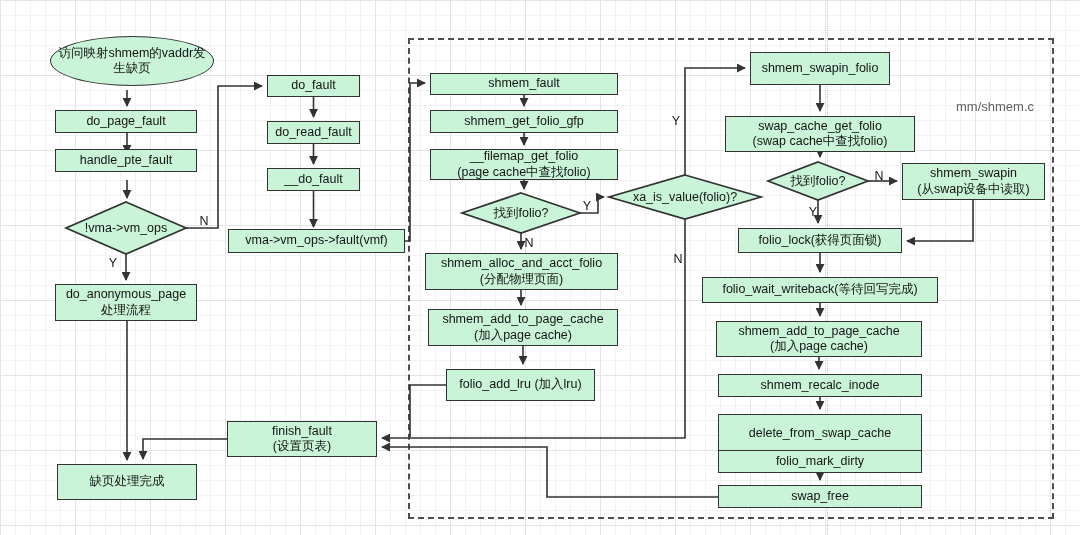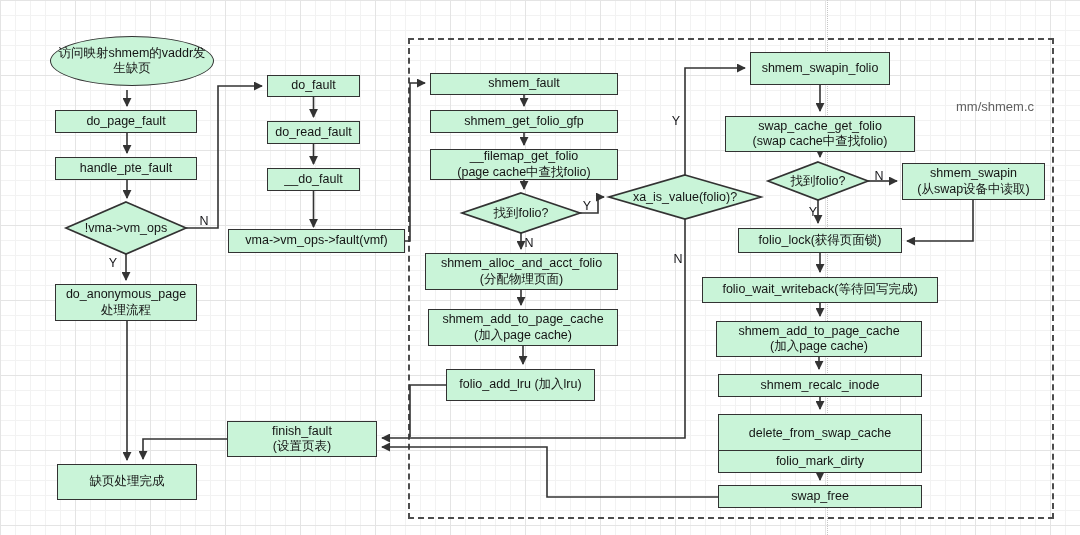--- a/index.html
+++ b/index.html
@@ -92,21 +92,21 @@
       <polygon points="126,202 186,228 126,254 66,228"></polygon>
       <polygon points="521,193 580,213 521,233 462,213"></polygon>
       <polygon points="685,175 761,197 685,219 609,197"></polygon>
       <polygon points="818,162 868,181 818,200 768,181"></polygon>
     </g>
   </svg>
 
   <div class="node ellipse" style="left:50px;top:36px;width:164px;height:50px;">访问映射shmem的vaddr发
 生缺页</div>
   <div class="node" style="left:55px;top:110px;width:142px;height:23px;">do_page_fault</div>
-  <div class="node" style="left:55px;top:157px;width:142px;height:23px;">handle_pte_fault</div>
+  <div class="node" style="left:55px;top:149px;width:142px;height:23px;">handle_pte_fault</div>
   <div class="node" style="left:55px;top:284px;width:142px;height:37px;">do_anonymous_page
 处理流程</div>
   <div class="node" style="left:57px;top:464px;width:140px;height:36px;">缺页处理完成</div>
 
   <div class="node" style="left:267px;top:75px;width:93px;height:22px;">do_fault</div>
   <div class="node" style="left:267px;top:121px;width:93px;height:23px;">do_read_fault</div>
   <div class="node" style="left:267px;top:168px;width:93px;height:23px;">__do_fault</div>
   <div class="node" style="left:228px;top:229px;width:177px;height:24px;">vma-&gt;vm_ops-&gt;fault(vmf)</div>
 
   <div class="node" style="left:430px;top:73px;width:188px;height:22px;">shmem_fault</div>

